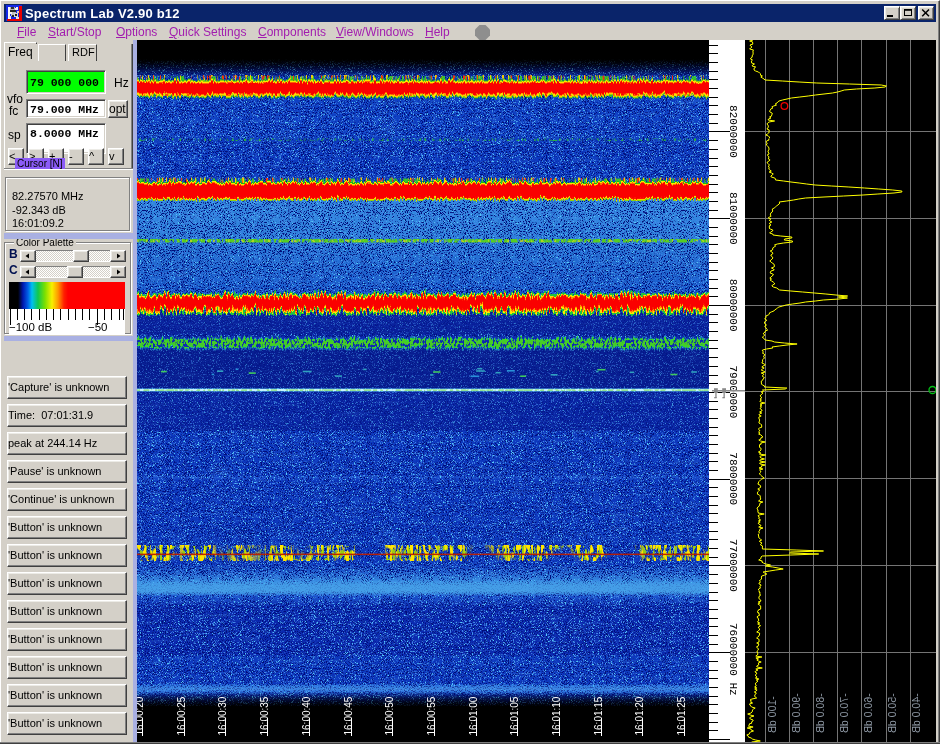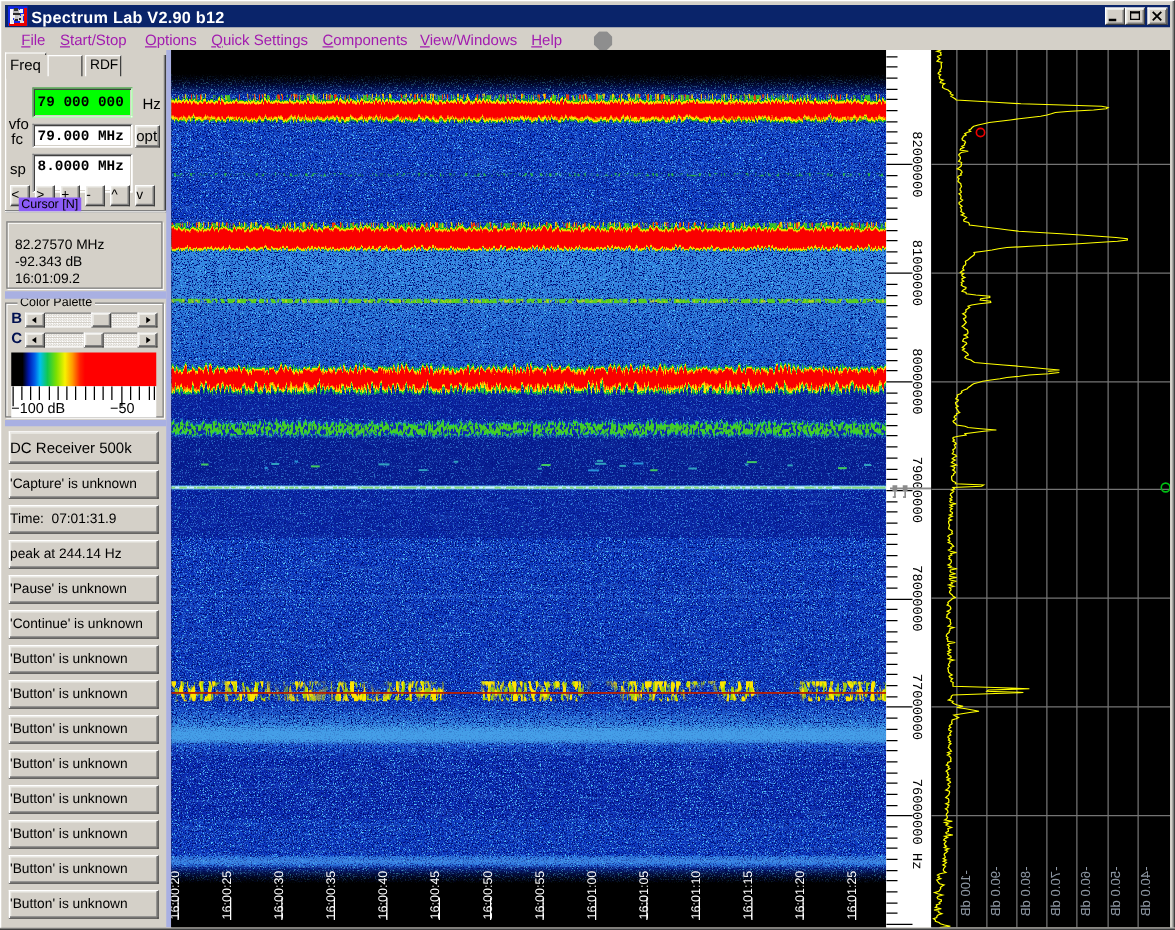--- a/index.html
+++ b/index.html
@@ -163,21 +163,20 @@
         <rect x="88" y="0" width="1" height="16" fill="#000"></rect>
         <rect x="95" y="0" width="1" height="11" fill="#000"></rect>
         <rect x="102" y="0" width="1" height="11" fill="#000"></rect>
         <rect x="110" y="0" width="1" height="11" fill="#000"></rect>
         <rect x="114" y="0" width="1" height="11" fill="#000"></rect>
       </svg>
   <div class="abs" style="left:0px;top:12px;font-size:11.5px">−100 dB</div>
   <div class="abs" style="left:79px;top:12px;font-size:11.5px">−50</div>
  </div>
 
- <div class="abs btn" style="left:3px;top:305px;width:120px;height:26px;font-size:12px;line-height:24px">DC Receiver 500k</div>
  <div class="abs btn" style="left:3px;top:336px;width:120px;height:23px;font-size:11px;line-height:21px">'Capture' is unknown</div>
  <div class="abs btn" style="left:3px;top:364px;width:120px;height:23px;font-size:11px;line-height:21px">Time:&nbsp; 07:01:31.9</div>
  <div class="abs btn" style="left:3px;top:392px;width:120px;height:23px;font-size:11px;line-height:21px">peak at 244.14 Hz</div>
  <div class="abs btn" style="left:3px;top:420px;width:120px;height:23px;font-size:11px;line-height:21px">'Pause' is unknown</div>
  <div class="abs btn" style="left:3px;top:448px;width:120px;height:23px;font-size:11px;line-height:21px">'Continue' is unknown</div>
  <div class="abs btn" style="left:3px;top:476px;width:120px;height:23px;font-size:11px;line-height:21px">'Button' is unknown</div>
  <div class="abs btn" style="left:3px;top:504px;width:120px;height:23px;font-size:11px;line-height:21px">'Button' is unknown</div>
  <div class="abs btn" style="left:3px;top:532px;width:120px;height:23px;font-size:11px;line-height:21px">'Button' is unknown</div>
  <div class="abs btn" style="left:3px;top:560px;width:120px;height:23px;font-size:11px;line-height:21px">'Button' is unknown</div>
  <div class="abs btn" style="left:3px;top:588px;width:120px;height:23px;font-size:11px;line-height:21px">'Button' is unknown</div>

